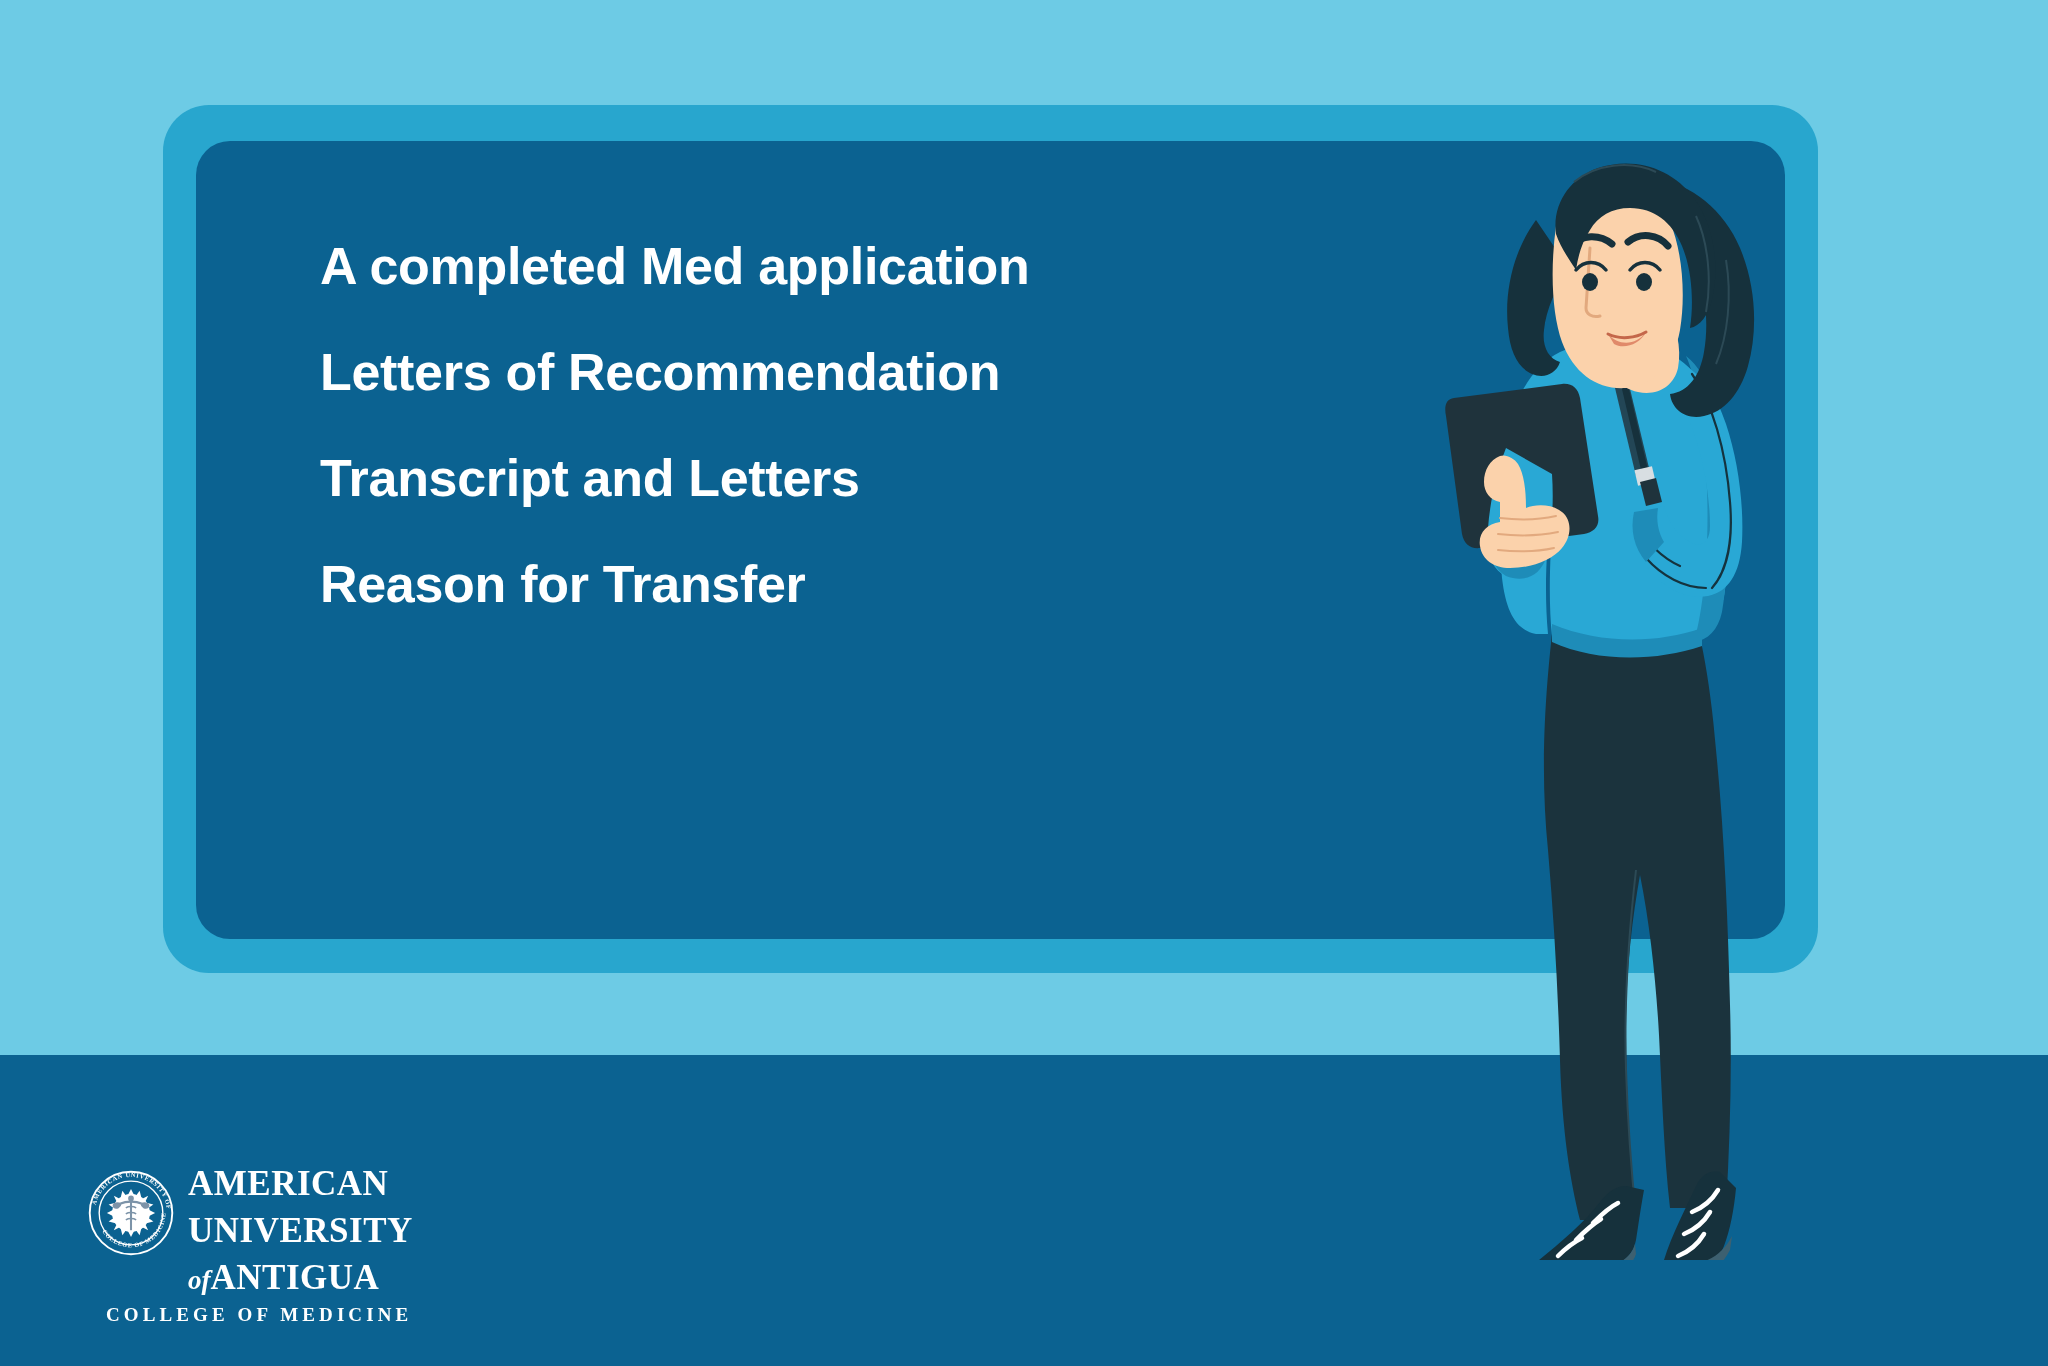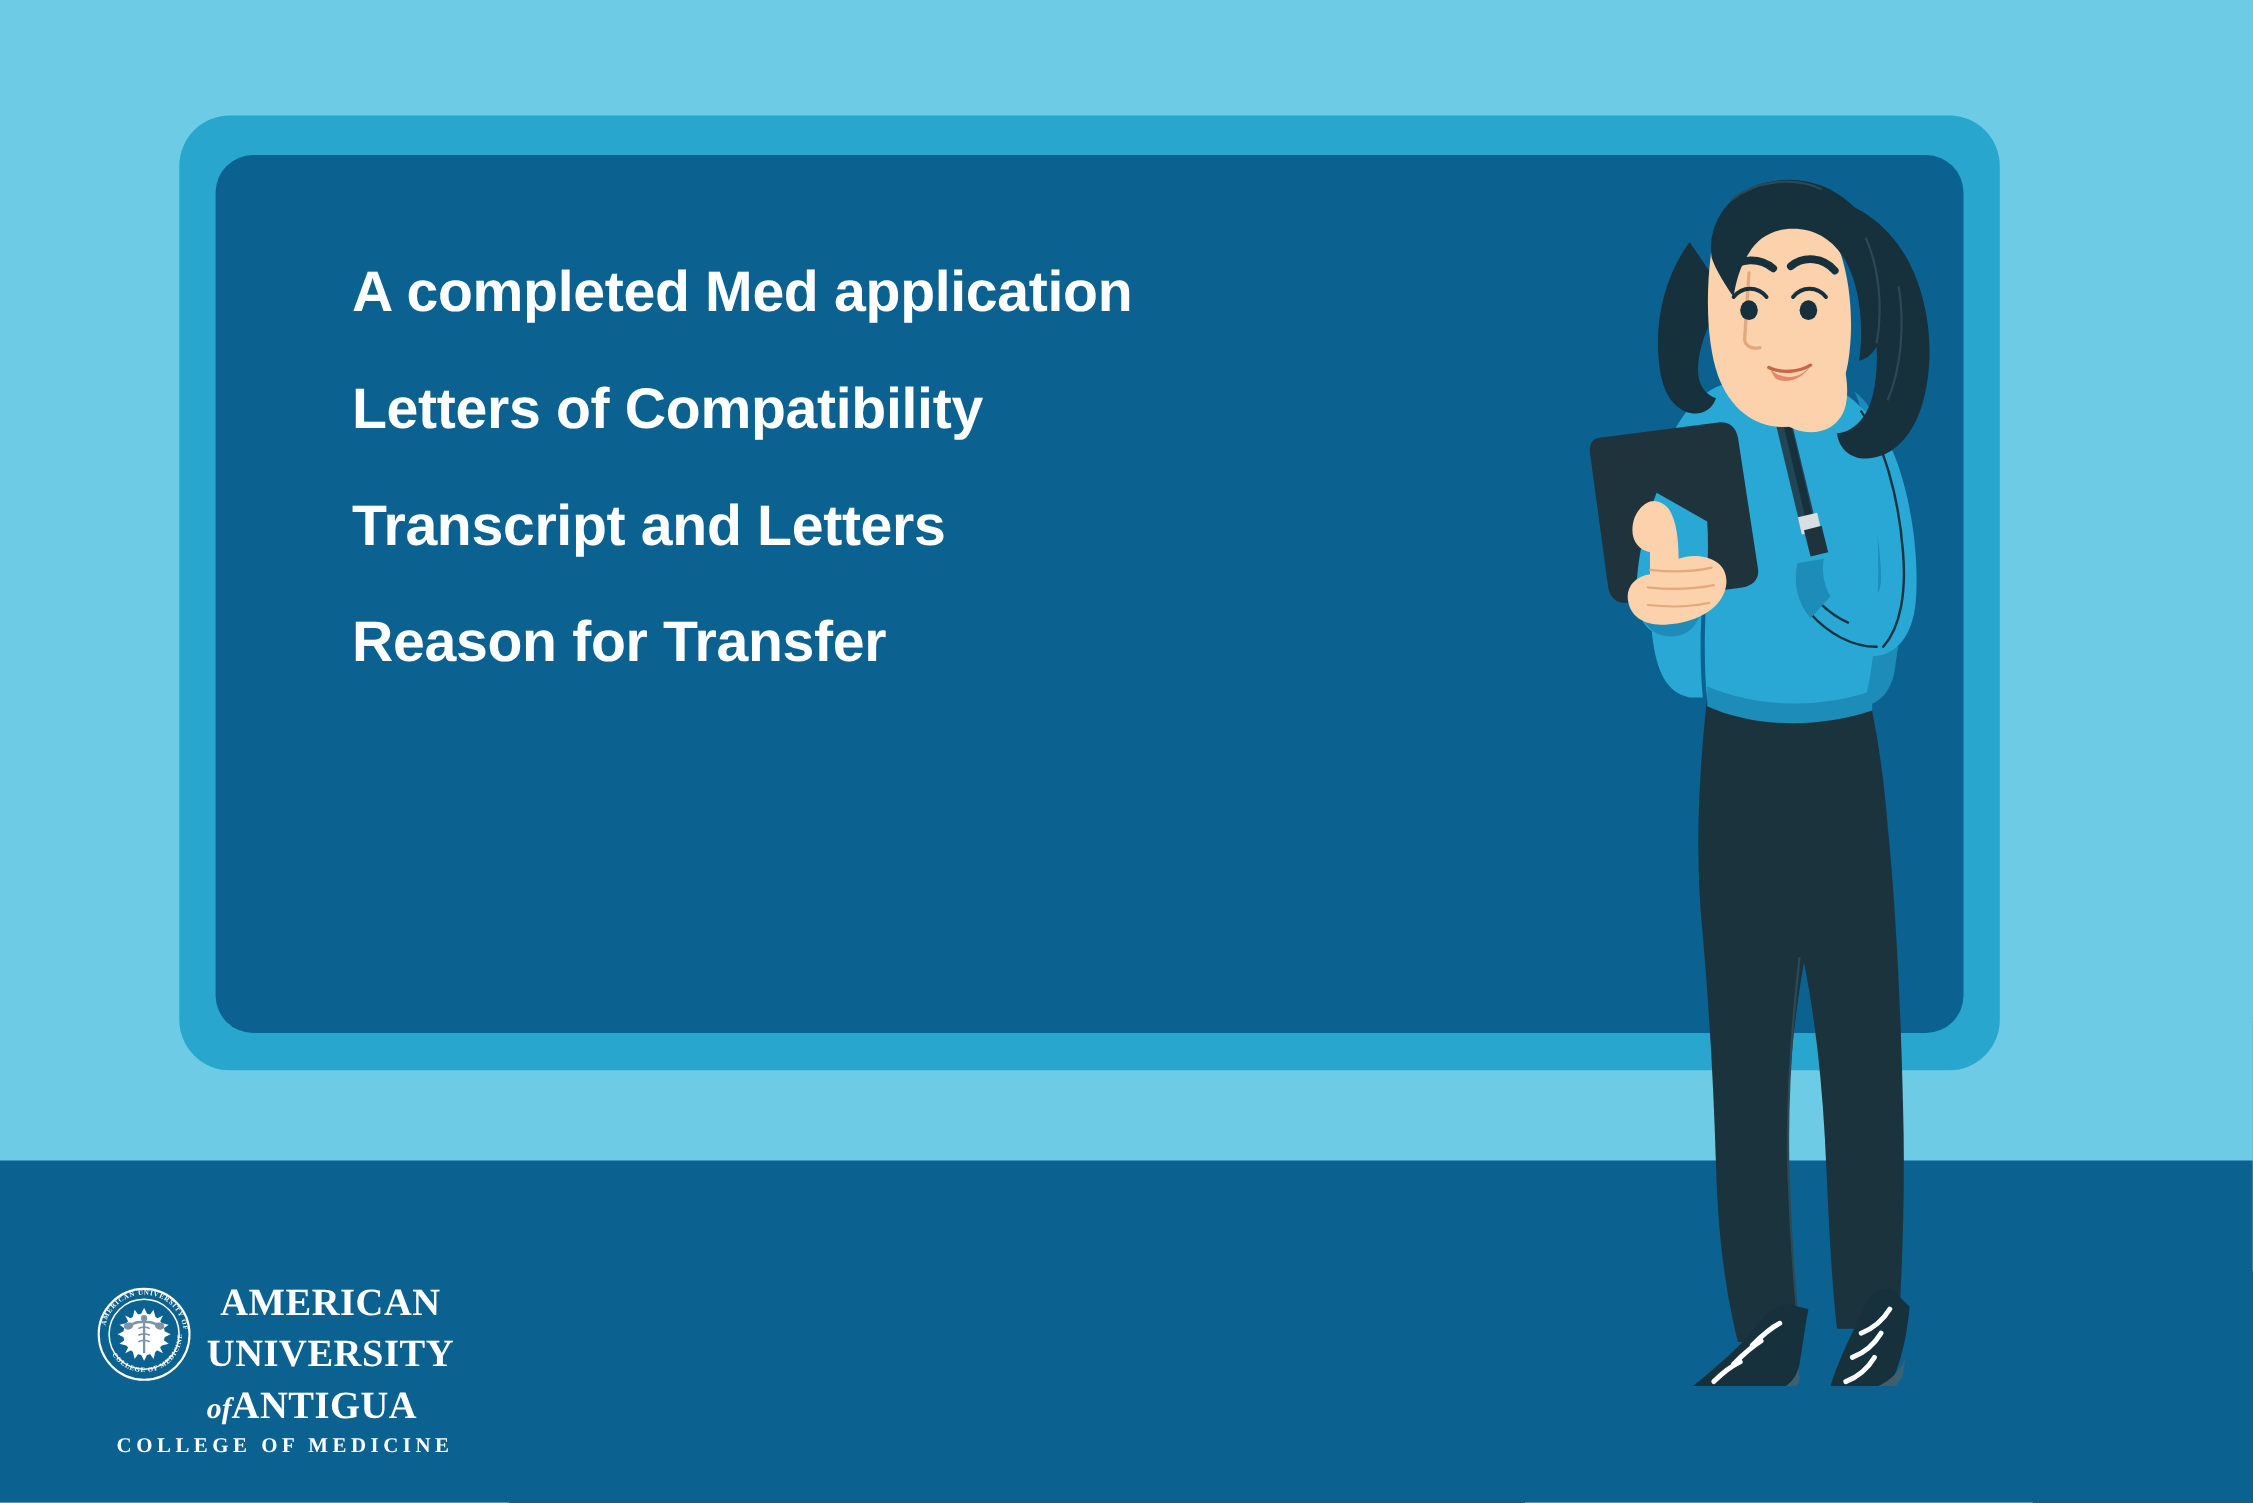--- a/index.html
+++ b/index.html
@@ -60,21 +60,21 @@
   }
   .seal { width:86px; height:86px; flex:0 0 86px; margin-top:4px; }
   .logo-words { padding-top:2px; }
   .logo-l1, .logo-l2, .logo-l3 {
     color:#FFFFFF;
     font-family:"Liberation Serif", serif;
     font-weight:bold;
     letter-spacing:0.5px;
     line-height:0.93;
   }
-  .logo-l1 { font-size:35px;text-align:center; }
+  .logo-l1 { font-size:35px; }
   .logo-l2 { font-size:35px;margin-top:14px; }
   .logo-l3 { font-size:35px;margin-top:15px; }
   .logo-l3 .of {
     font-style:italic; font-size:27px; letter-spacing:0px;
   }
   .logo-sub {
     color:#FFFFFF;
     font-family:"Liberation Serif", serif;
     font-weight:bold;
     font-size:19px;
@@ -89,21 +89,21 @@
 <div id="stage">
 
   <div class="bottom-band"></div>
 
   <div class="frame"></div>
 
   <div class="card"></div>
 
   <div class="list">
     <div class="list-item">A completed Med application</div>
-    <div class="list-item">Letters of Compatibility</div>
+    <div class="list-item">Letters of Recommendation</div>
     <div class="list-item">Transcript and Letters</div>
     <div class="list-item">Reason for Transfer</div>
   </div>
 
   <div class="figure">
     <svg width="420" height="1130" viewBox="0 0 420 1130" xmlns="http://www.w3.org/2000/svg">
       <defs>
         <clipPath id="none">
             <rect x="0" y="0" width="420" height="1130"></rect>
           </clipPath>

